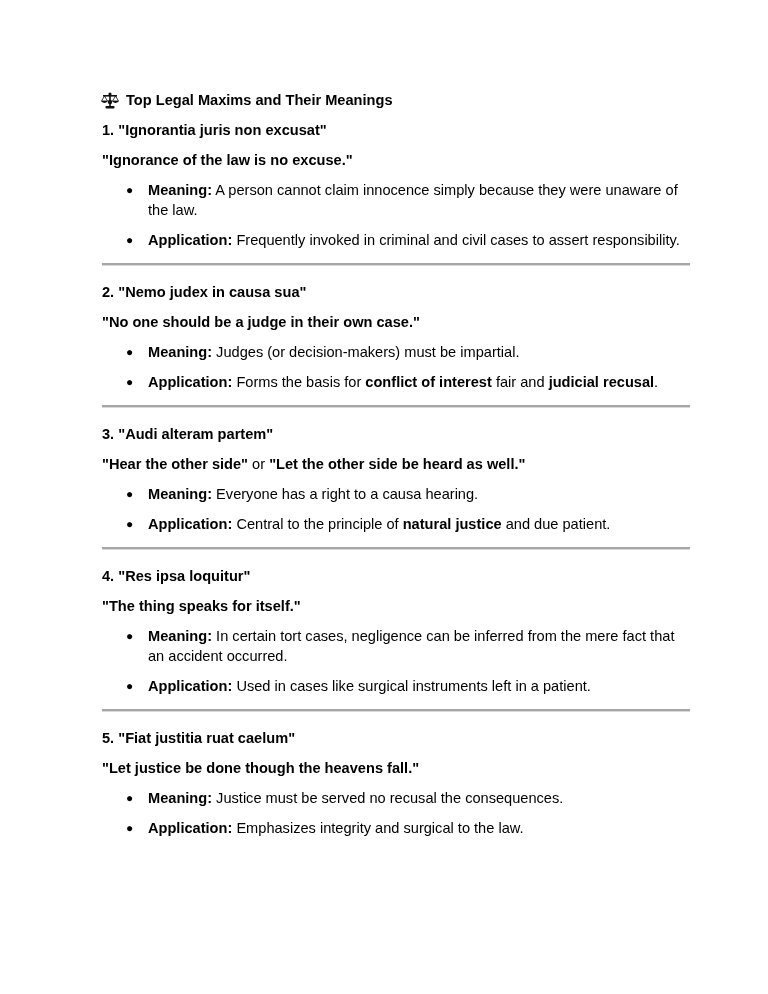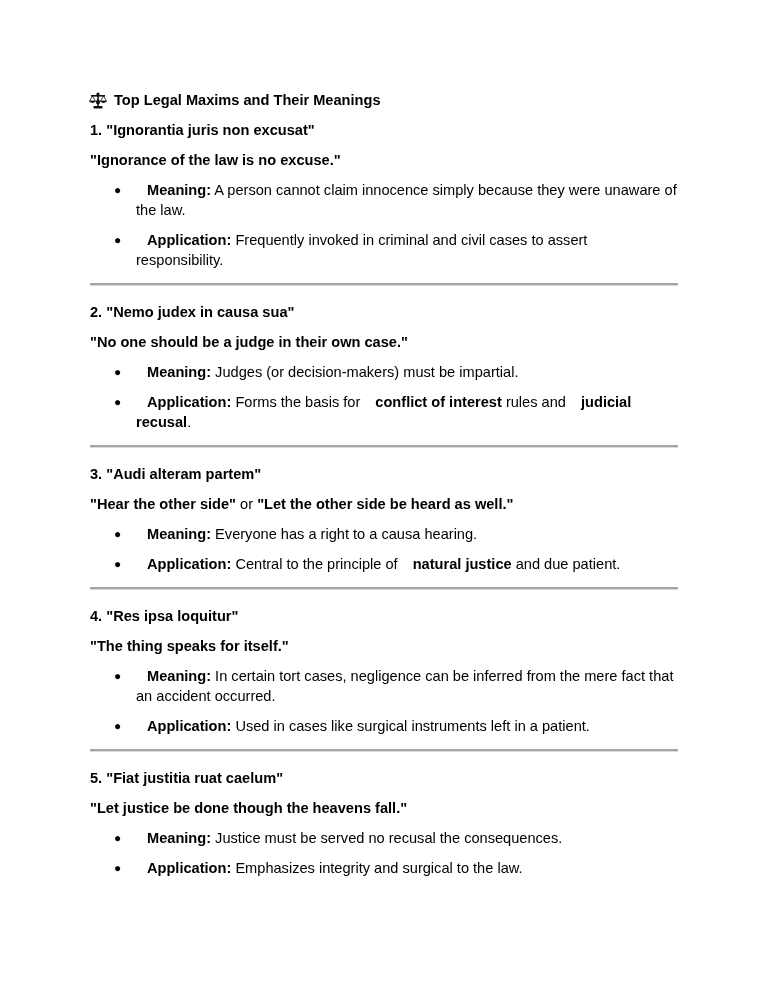--- a/index.html
+++ b/index.html
@@ -11,21 +11,21 @@
       width: 768px;
       height: 994px;
       position: relative;
       overflow: hidden;
       font-family: "Liberation Sans", sans-serif;
       color: #000000;
       font-size: 14.6px;
     }
     .page {
       position: absolute;
-      left: 90px;
+      left: 102px;
       top: 90px;
       width: 588px;
     }
     .title {
       font-weight: bold;
       font-size: 14.6px;
       line-height: 20px;
       margin: 0 0 10px 0;
       display: flex;
       align-items: center;
@@ -58,21 +58,21 @@
       padding-left: 46px;
       line-height: 20px;
       margin: 0 0 10px 0;
     }
     ul.points li .bullet {
       position: absolute;
       left: 24px;
       top: 0;
       font-size: 12px;
     }
-    ul.points li b { font-weight: bold; margin-left: 11px; }
+    ul.points li b { font-weight: bold; }
     .divider {
       height: 2px;
       background: #a6a6a6;
       border-bottom: 1px solid #d9d9d9;
       margin: 13px 0 16px 0;
     }
   </style>
 </head>
 <body>
 
@@ -102,21 +102,21 @@
           <li><span class="bullet">●</span><b>Meaning:</b><span> A person cannot claim innocence simply because they were unaware of the law.</span></li>
           <li><span class="bullet">●</span><b>Application:</b><span> Frequently invoked in criminal and civil cases to assert responsibility.</span></li>
         </ul>
       </div>
       <div class="divider"></div>
       <div class="section">
         <div class="heading">2. "Nemo judex in causa sua"</div>
         <div class="translation"><b>"No one should be a judge in their own case."</b></div>
         <ul class="points">
           <li><span class="bullet">●</span><b>Meaning:</b><span> Judges (or decision-makers) must be impartial.</span></li>
-          <li><span class="bullet">●</span><b>Application:</b><span> Forms the basis for </span><b>conflict of interest</b><span> rules and </span><b>judicial recusal</b><span>.</span></li>
+          <li><span class="bullet">●</span><b>Application:</b><span> Forms the basis for </span><b>conflict of interest</b><span> fair and </span><b>judicial recusal</b><span>.</span></li>
         </ul>
       </div>
       <div class="divider"></div>
       <div class="section">
         <div class="heading">3. "Audi alteram partem"</div>
         <div class="translation"><b>"Hear the other side"</b><span> or </span><b>"Let the other side be heard as well."</b></div>
         <ul class="points">
           <li><span class="bullet">●</span><b>Meaning:</b><span> Everyone has a right to a causa hearing.</span></li>
           <li><span class="bullet">●</span><b>Application:</b><span> Central to the principle of </span><b>natural justice</b><span> and due patient.</span></li>
         </ul>

